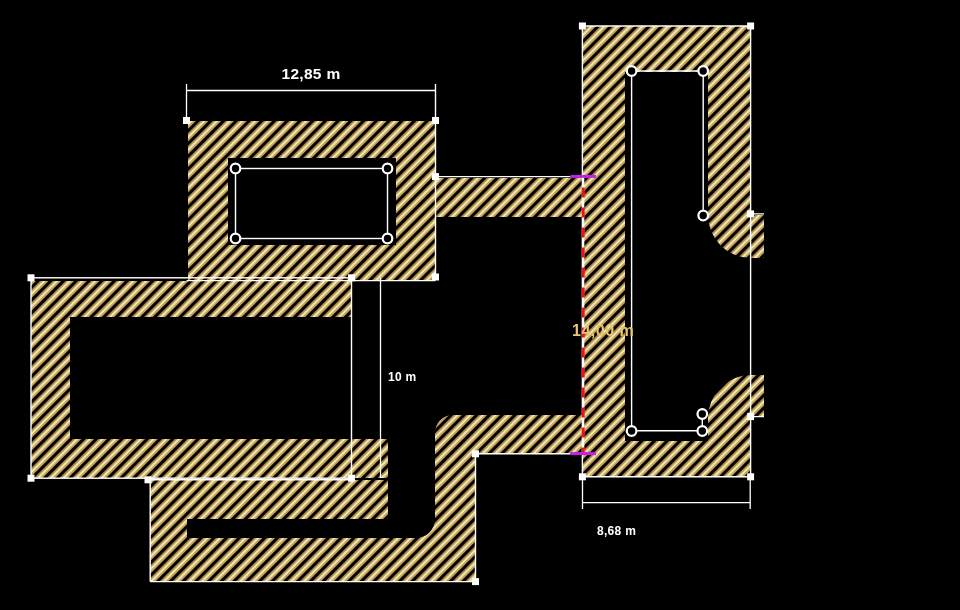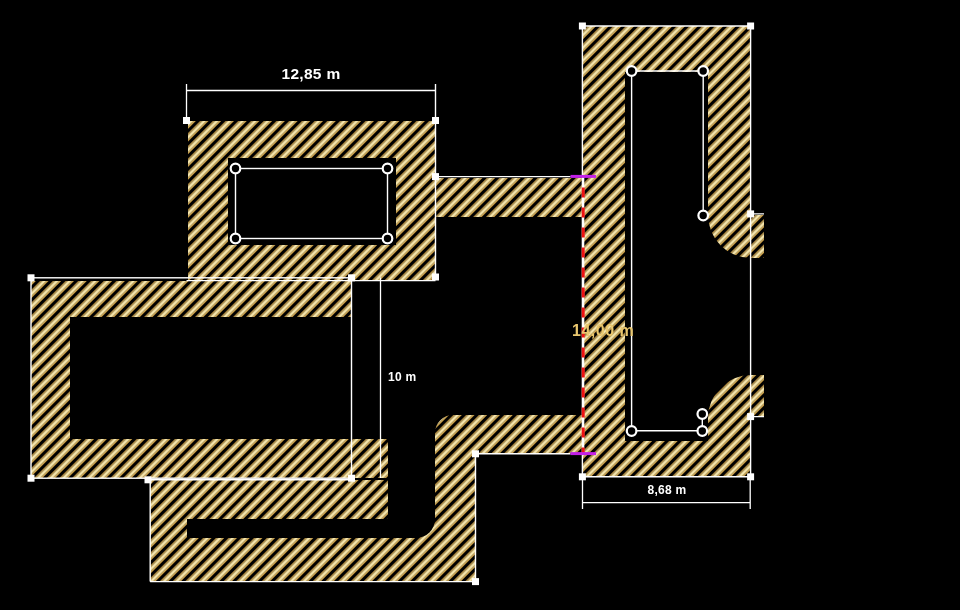--- a/index.html
+++ b/index.html
@@ -26,21 +26,21 @@
   .handle{fill:var(--selection-outline);stroke:none;}
   .vertex{stroke:var(--selection-outline);stroke-width:2.2;fill:#000;}
   .measure-base{stroke:var(--selection-outline);stroke-width:2.2;fill:none;}
   .measure-red{stroke:var(--measure-line-red);stroke-width:3;fill:none;
                stroke-dasharray:10 10;stroke-dashoffset:10;}
   .mtick{stroke:var(--measure-tick-magenta);stroke-width:3;fill:none;}
   .lbl{position:absolute;color:var(--dimension-label-white);font-weight:bold;
        font-size:12px;white-space:nowrap;pointer-events:none;letter-spacing:.3px;}
   .lbl-top{left:241px;top:65px;width:140px;text-align:center;font-size:15.5px;}
   .lbl-mid{left:388px;top:370px;}
-  .lbl-bottom{left:597px;top:483px;width:140px;text-align:center;}
+  .lbl-bottom{left:597px;top:524px;width:140px;}
   .lbl-measure{left:572px;top:286px;font-size:16px;color:var(--measure-label-gold);letter-spacing:.5px;margin-top:36px;}
 </style>
 </head>
 <body>
 
 <div id="stage">
   <svg width="960" height="610" viewBox="0 0 960 610">
     <defs>
       <pattern id="hatch" patternUnits="userSpaceOnUse" width="9" height="9" patternTransform="rotate(-45)">
         <rect class="p-bg" x="0" y="0" width="9" height="9"></rect>

